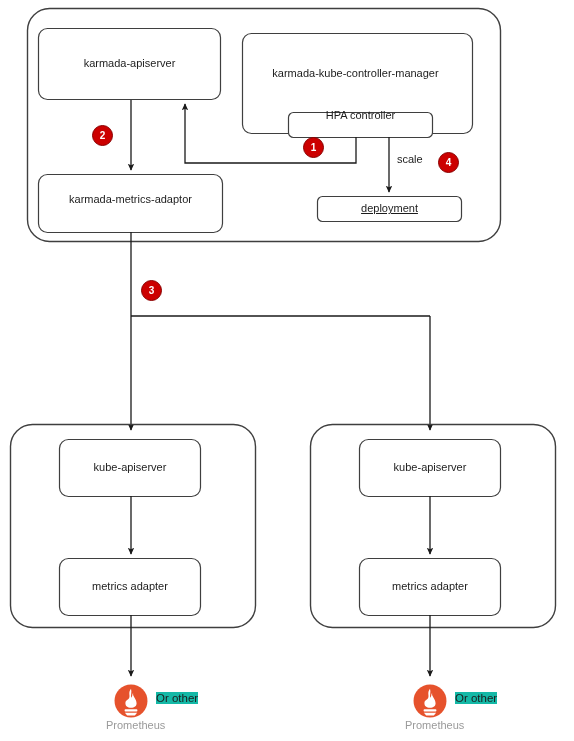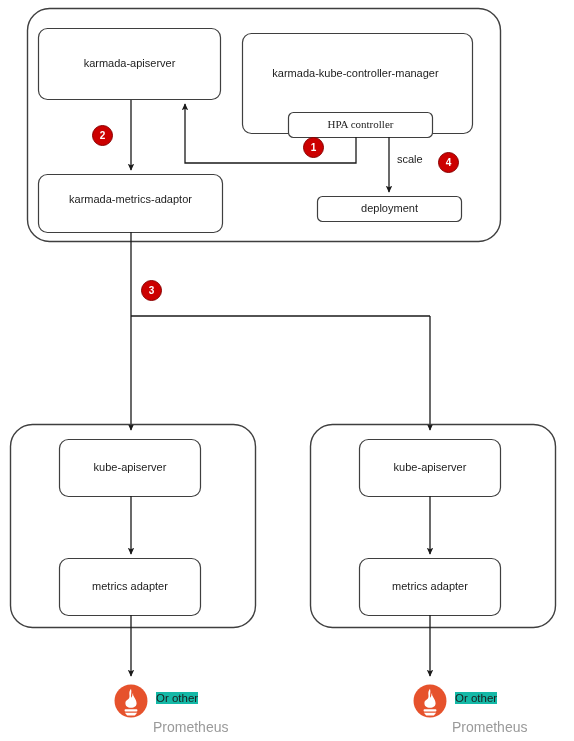--- a/index.html
+++ b/index.html
@@ -69,24 +69,23 @@
     top: 0;
     width: 34px;
     height: 34px;
   }
   .prom-caption {
     position: absolute;
     left: -8px;
     top: 35px;
     width: 50px;
     text-align: right;
-    font-size: 14px;
+    font-size: 11px;
     color: #9a9a9a;
     white-space: nowrap;
-    margin-left: 47px;
   }
   .prom-text {
     position: absolute;
     left: 42px;
     top: 8px;
     font-size: 11.5px;
     color: #1c1c1c;
     background: #14b8a6;
     white-space: nowrap;
   }
@@ -136,25 +135,25 @@
     <rect x="359.5" y="439.5" width="141" height="57" rx="9" ry="9" fill="#ffffff" stroke="#3f3f3f" stroke-width="1.2"></rect>
     <rect x="359.5" y="558.5" width="141" height="57" rx="9" ry="9" fill="#ffffff" stroke="#3f3f3f" stroke-width="1.2"></rect>
     <path d="M430,496 L430,554" fill="none" stroke="#1a1a1a" stroke-width="1.3" marker-end="url(#arrow)"></path>
     <path d="M430,615 L430,676" fill="none" stroke="#1a1a1a" stroke-width="1.3" marker-end="url(#arrow)"></path>
   </svg>
 
   <div class="node-label" style="left:38px; top:28px; width:183px; height:72px;">karmada-apiserver</div>
 
   <div class="node-label" style="left:242px; top:44px; width:227px; height:60px; font-size:11px;">karmada-kube-controller-manager</div>
 
-  <div class="node-label" style="left:288px; top:112px; width:145px; height:26px;font-family:Liberation Serif, serif;">HPA controller</div>
+  <div class="node-label" style="left:288px; top:103px; width:145px; height:26px;">HPA controller</div>
 
   <div class="node-label" style="left:38px; top:174px; width:185px; height:52px;">karmada-metrics-adaptor</div>
 
-  <div class="node-label" style="left:317px; top:196px; width:145px; height:26px;">deployment</div>
+  <div class="node-label" style="left:317px; top:196px; width:145px; height:26px;text-decoration:underline;">deployment</div>
 
   <div class="node-label" style="left:59px; top:439px; width:142px; height:58px;">kube-apiserver</div>
 
   <div class="node-label" style="left:59px; top:558px; width:142px; height:58px;">metrics adapter</div>
 
   <div class="node-label" style="left:359px; top:439px; width:142px; height:58px;">kube-apiserver</div>
 
   <div class="node-label" style="left:359px; top:558px; width:142px; height:58px;">metrics adapter</div>
 
   <div class="edge-label" style="left:396px; top:153px;">scale</div>

